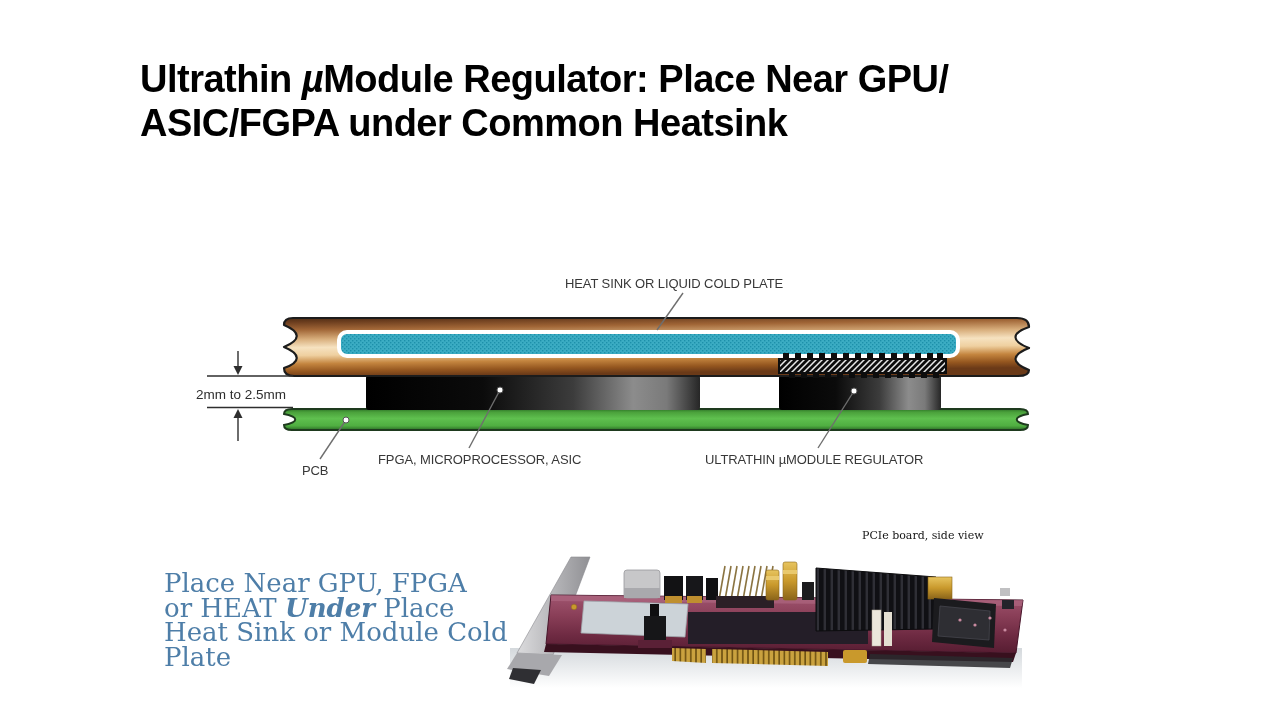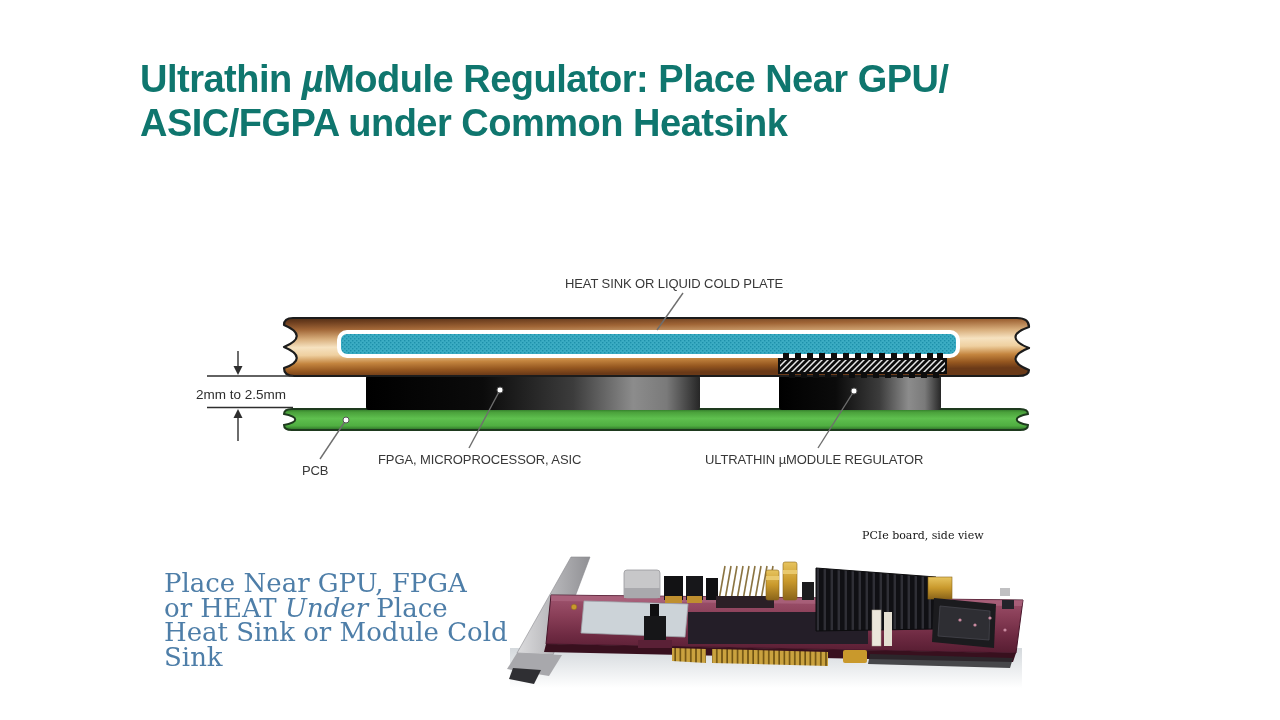--- a/index.html
+++ b/index.html
@@ -1,32 +1,32 @@
 <!DOCTYPE html>
 <html><head>
 <meta charset="utf-8">
 <style>
   html,body{margin:0;padding:0;background:#fff;}
   #stage{position:relative;width:1280px;height:720px;background:#ffffff;overflow:hidden;
          font-family:"Liberation Sans",sans-serif;}
   
-  .title{position:absolute;left:140px;top:57px;color:#0f766e;font-weight:bold;
+  .title{position:absolute;left:140px;top:57px;color:#000000;font-weight:bold;
          font-size:38px;line-height:44px;letter-spacing:-0.5px;}
   .title .mu{font-style:italic;}
   
   #gfx{position:absolute;left:0;top:0;width:1280px;height:720px;}
   .dlabel{font-family:"Liberation Sans",sans-serif;font-size:13px;fill:#383838;letter-spacing:-0.1px;}
   .dim-label{font-family:"Liberation Sans",sans-serif;font-size:13.5px;fill:#2e2e2e;}
   
   .photo-caption{position:absolute;left:862px;top:529px;font-family:"DejaVu Serif","Liberation Serif",serif;
                  font-size:11px;color:#151515;}
   
   .note{position:absolute;left:164px;top:571px;font-family:"DejaVu Serif","Liberation Serif",serif;
         font-size:26px;line-height:24.5px;color:#4e7ea8;}
-  .note .em{font-weight:normal;font-style:italic;}
+  .note .em{font-weight:bold;font-style:italic;}
 </style>
 </head>
 <body>
 
 <div id="stage">
 
   <div class="title">
     <div><span>Ultrathin </span><span class="mu">µ</span><span>Module Regulator: Place Near GPU/</span></div>
     <div>ASIC/FGPA under Common Heatsink</div>
   </div>
@@ -232,16 +232,16 @@
       <polygon points="870,654 1013,658 1010,668 868,664" fill="#2a2a2e" opacity="0.85"></polygon>
     </g>
   </svg>
 
   <div class="photo-caption">PCIe board, side view</div>
 
   <div class="note">
     <div>Place Near GPU, FPGA</div>
     <div><span>or HEAT </span><span class="em">Under</span><span> Place</span></div>
     <div>Heat Sink or Module Cold</div>
-    <div>Sink</div>
+    <div>Plate</div>
   </div>
 
 </div>
 
 </body></html>

